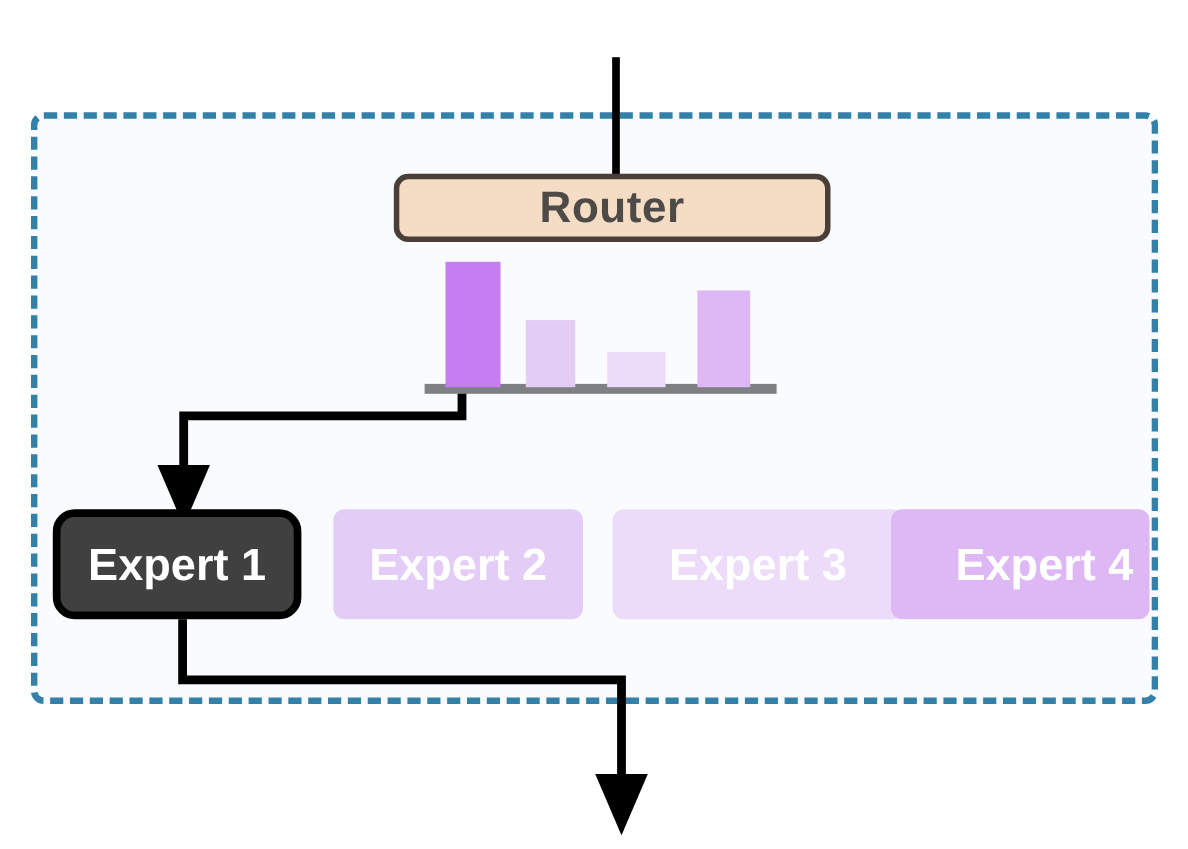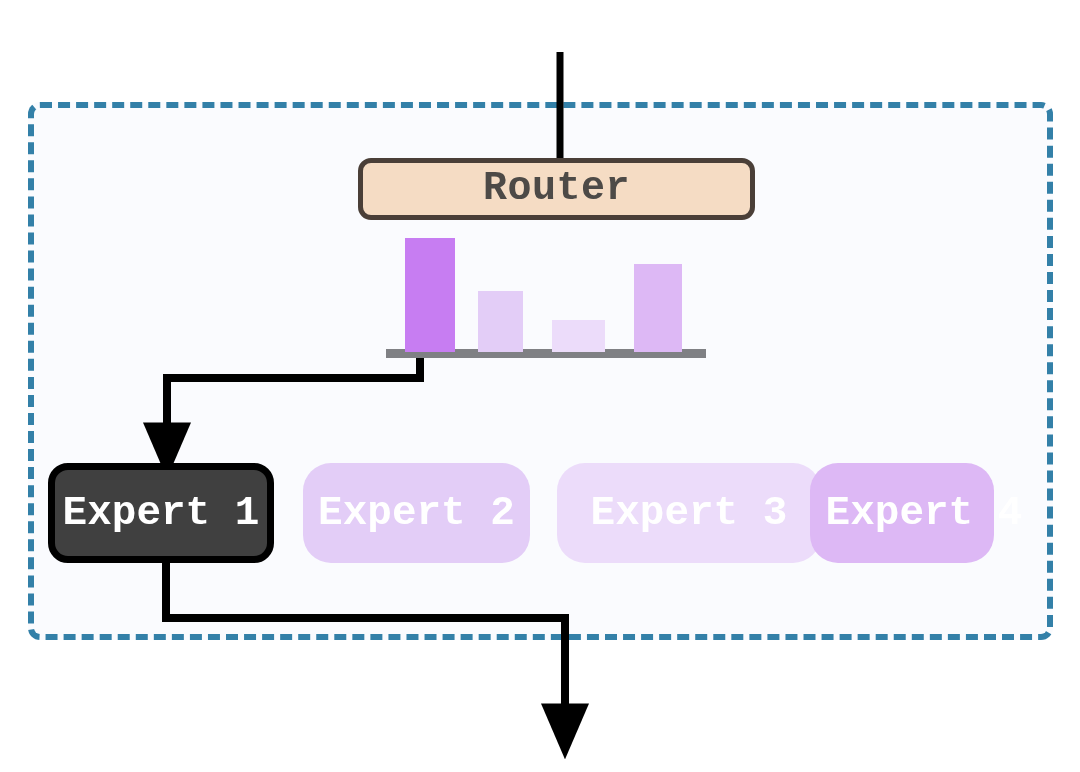--- a/index.html
+++ b/index.html
@@ -89,41 +89,41 @@
     left: 45px;
     top: 463px;
     width: 993px;
     height: 103px;
   }
   .expert-box {
     position: absolute;
     top: 0;
     height: 100px;
     box-sizing: border-box;
-    border-radius: 28px;
+    border-radius: 10px;
     display: flex;
     align-items: center;
     justify-content: center;
   }
   .expert-box.selected {
     border: 7px solid #000000;
     border-radius: 20px;
   }
   .expert-label {
     font-size: 41px;
     font-weight: bold;
     color: #ffffff;
     line-height: 1;
     white-space: nowrap;
   }
 </style>
 </head>
 <body>
 
-<div id="canvas" style="background: rgb(255, 255, 255); font-family: Liberation Mono, monospace;">
+<div id="canvas" style="background: rgb(255, 255, 255);">
 
   <div class="moe-container" style="background: rgb(250, 251, 254); border-color: rgb(51, 128, 168);"></div>
 
   <svg id="svg-layer" viewBox="0 0 1080 772" xmlns="http://www.w3.org/2000/svg">
     <defs>
       <marker id="arrowhead" markerWidth="7" markerHeight="6" refX="0.2" refY="3" orient="auto" markerUnits="strokeWidth">
         <path d="M0,0 L7,3 L0,6 z" fill="#000000"></path>
       </marker>
     </defs>
 
@@ -149,18 +149,18 @@
   <div class="experts-row">
     <div class="expert-box selected" style="left: 3px; width: 226px; background: #404040;">
       <span class="expert-label">Expert 1</span>
     </div>
     <div class="expert-box" style="left: 258px; width: 227px; background: rgb(227, 205, 247);">
       <span class="expert-label">Expert 2</span>
     </div>
     <div class="expert-box" style="left: 512px; width: 264px; background: rgb(236, 220, 250);">
       <span class="expert-label">Expert 3</span>
     </div>
-    <div class="expert-box" style="left: 765px; width: 184px; background: rgb(221, 184, 245); padding-left: 44px;">
+    <div class="expert-box" style="left: 765px; width: 235px; background: rgb(221, 184, 245); padding-left: 44px;">
       <span class="expert-label">Expert 4</span>
     </div>
   </div>
 
 </div>
 
 </body></html>

